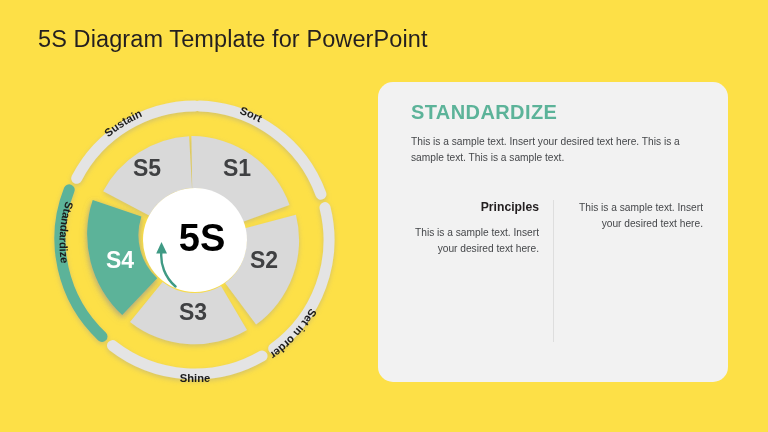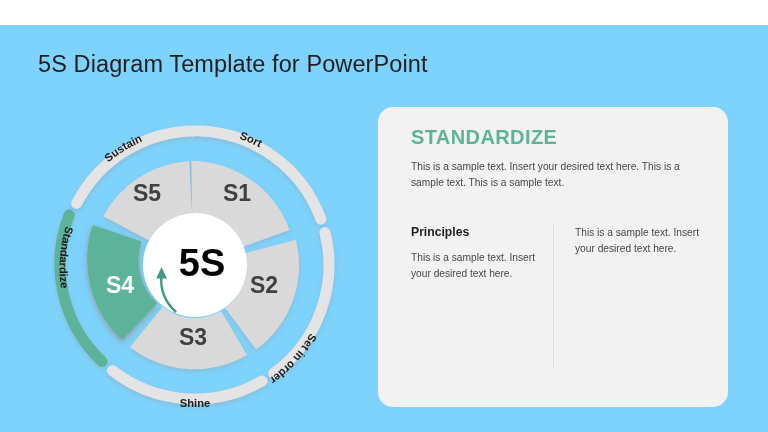--- a/index.html
+++ b/index.html
@@ -10,22 +10,21 @@
   body {
     width: 768px;
     height: 432px;
     overflow: hidden;
     font-family: "Liberation Sans", sans-serif;
     position: relative;
   }
   .slide {
     position: absolute;
     inset: 0;
-    background: #7dd3fc;
-    margin-top: 25px;
+    background: #fde047;
   }
 
   
   .slide-title {
     position: absolute;
     left: 38px;
     top: 26px;
     font-size: 23.5px;
     font-weight: 400;
     color: #231f20;
@@ -74,20 +73,21 @@
   .cols {
     position: absolute;
     left: 33px;
     top: 118px;
     width: 292px;
     display: flex;
   }
   .col {
     width: 128px;
     position: relative;
+    text-align: right;
   }
   .col-gap { width: 36px; }
   .col-divider {
     position: absolute;
     left: 175px;
     top: 118px;
     width: 1px;
     height: 142px;
     background: #dedede;
   }

